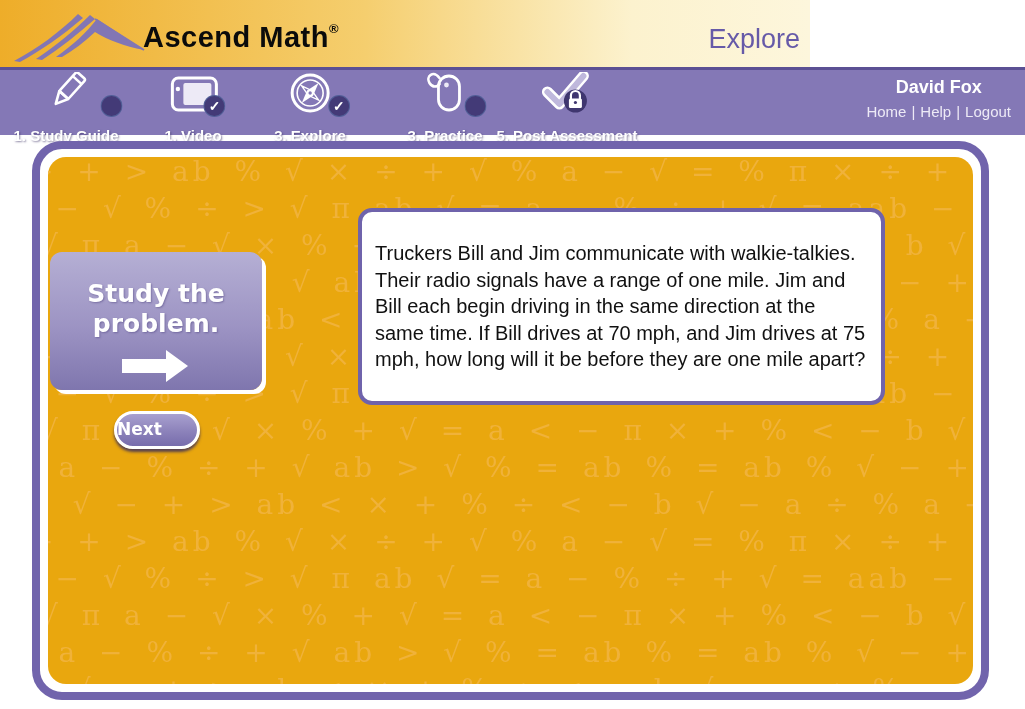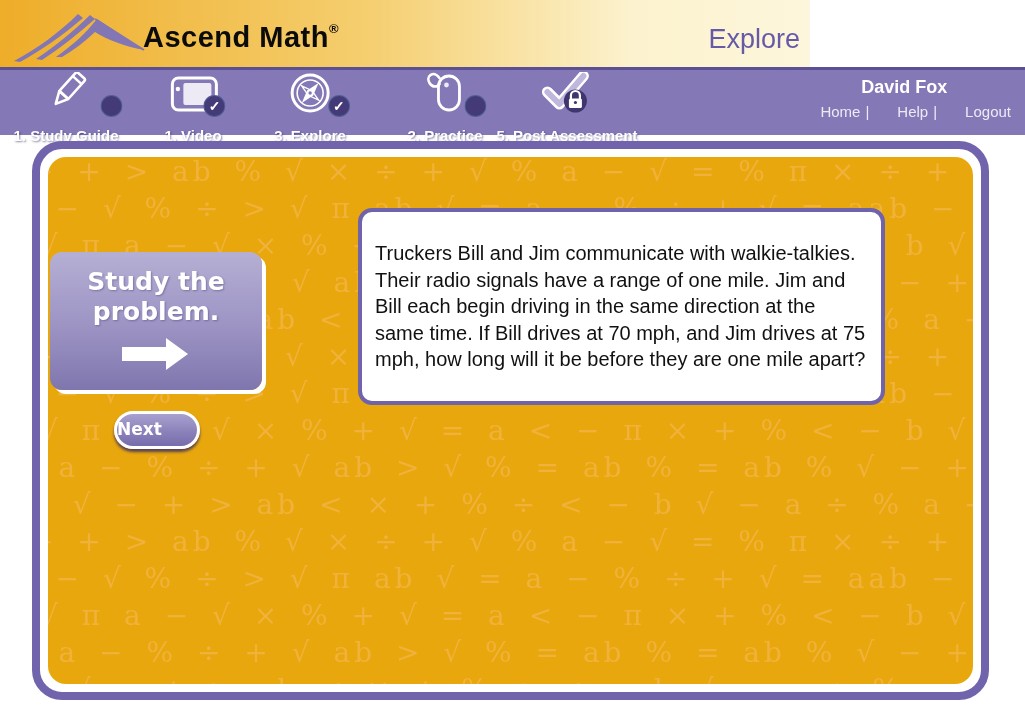--- a/index.html
+++ b/index.html
@@ -38,21 +38,21 @@
   }
   .badge{
     position:absolute;width:22px;height:22px;border-radius:50%;
     background:#433A77;border:1px solid rgba(100,140,190,.45);box-sizing:border-box;
     color:#fff;font-size:14px;line-height:20px;text-align:center;font-weight:bold;
     right:-4px;bottom:-3px;
   }
   .user-block{position:absolute;right:14px;top:7px;text-align:center;color:#fff;}
   .user-name{font-size:18px;font-weight:bold;}
   .user-links{font-size:15px;margin-top:5px;color:#EDEAF6;}
-  .user-links a{color:#EDEAF6;text-decoration:none;cursor:pointer;margin-left:23px;}
+  .user-links a{color:#EDEAF6;text-decoration:none;cursor:pointer;}
   .user-links .sep{margin:0 5px;}
   
   .frame{
     position:absolute;left:32px;top:141px;width:957px;height:559px;box-sizing:border-box;
     border:8px solid #7164AC;border-radius:30px;background:#ffffff;padding:8px;
   }
   .gold{
     position:relative;width:100%;height:100%;border-radius:18px;
     background:#E9A70E;overflow:hidden;
   }
@@ -65,21 +65,21 @@
   .prow:nth-child(5n+2){margin-left:-55px;}
   .prow:nth-child(5n+3){margin-left:-8px;}
   .prow:nth-child(5n+4){margin-left:-40px;}
   .prow:nth-child(5n+5){margin-left:-70px;}
   
   .study-card{
     position:absolute;z-index:2;left:2px;top:95px;width:212px;height:138px;box-sizing:border-box;
     border-radius:12px;background:linear-gradient(#B6B0D5,#9archives);
     background:linear-gradient(#B5AFD4 0%,#9C93C3 55%,#7F76AE 100%);
     box-shadow:4px 4px 0 #ffffff;
-    text-align:center;padding-top:15px;
+    text-align:center;padding-top:27px;
   }
   .study-text{
     font-family:"DejaVu Sans",sans-serif;font-weight:bold;font-size:25px;line-height:30px;
     color:#ffffff;text-shadow:1px 1px 2px rgba(70,60,120,.45);
   }
   .arrow{display:inline-block;margin-top:11px;position:relative;width:68px;height:32px;}
   .arrow .shaft{position:absolute;left:0;top:9px;width:44px;height:14px;background:#fff;}
   .arrow .head{
     position:absolute;left:44px;top:0;width:0;height:0;
     border-top:16px solid transparent;border-bottom:16px solid transparent;border-left:22px solid #fff;
@@ -168,21 +168,21 @@
 
   <div class="step" style="left:445px">
     <div class="step-icon">
       <svg class="iconsvg" width="44" height="42" viewBox="0 0 44 42">
         <path d="M16,6 C10,-2 2,4 6,11 C9,16 14,15 16,12" fill="none" stroke="#fff" stroke-width="2.6" stroke-linecap="round"></path>
         <rect x="15" y="4" width="21" height="34" rx="10.5" fill="none" stroke="#fff" stroke-width="2.8"></rect>
         <circle cx="23" cy="13" r="2.4" fill="#EDEAF6"></circle>
       </svg>
       <span class="badge"></span>
     </div>
-    <div class="step-label">2. Practice</div>
+    <div class="step-label">3. Practice</div>
   </div>
 
   <div class="step" style="left:567px">
     <div class="step-icon">
       <svg class="iconsvg" width="56" height="42" viewBox="0 0 56 42">
         <path d="M8,20 L20,32 L44,4" fill="none" stroke="#fff" stroke-width="11" stroke-linecap="round" stroke-linejoin="round"></path>
         <path d="M8,20 L20,32 L44,4" fill="none" stroke="#BFB8DC" stroke-width="6" stroke-linecap="round" stroke-linejoin="round"></path>
         <g>
           <circle cx="36" cy="29" r="11.5" fill="#3F366F"></circle>
           <path d="M31.5,27 v-3.5 a4.5,4.5 0 0 1 9,0 v3.5" fill="none" stroke="#fff" stroke-width="2.2"></path>

